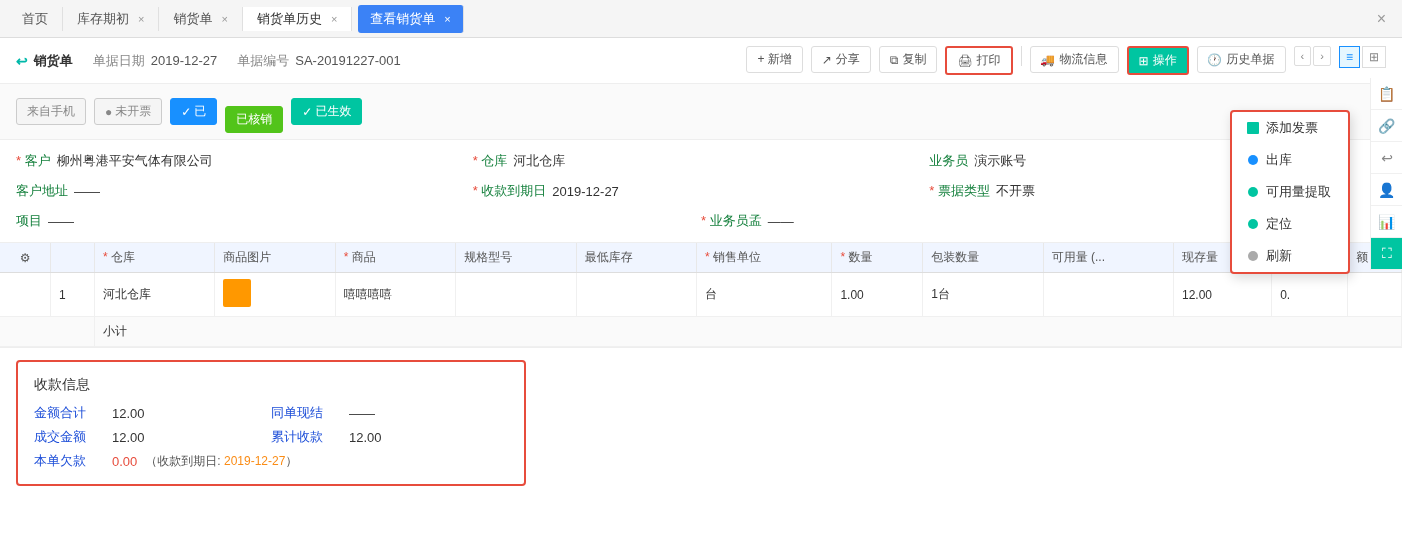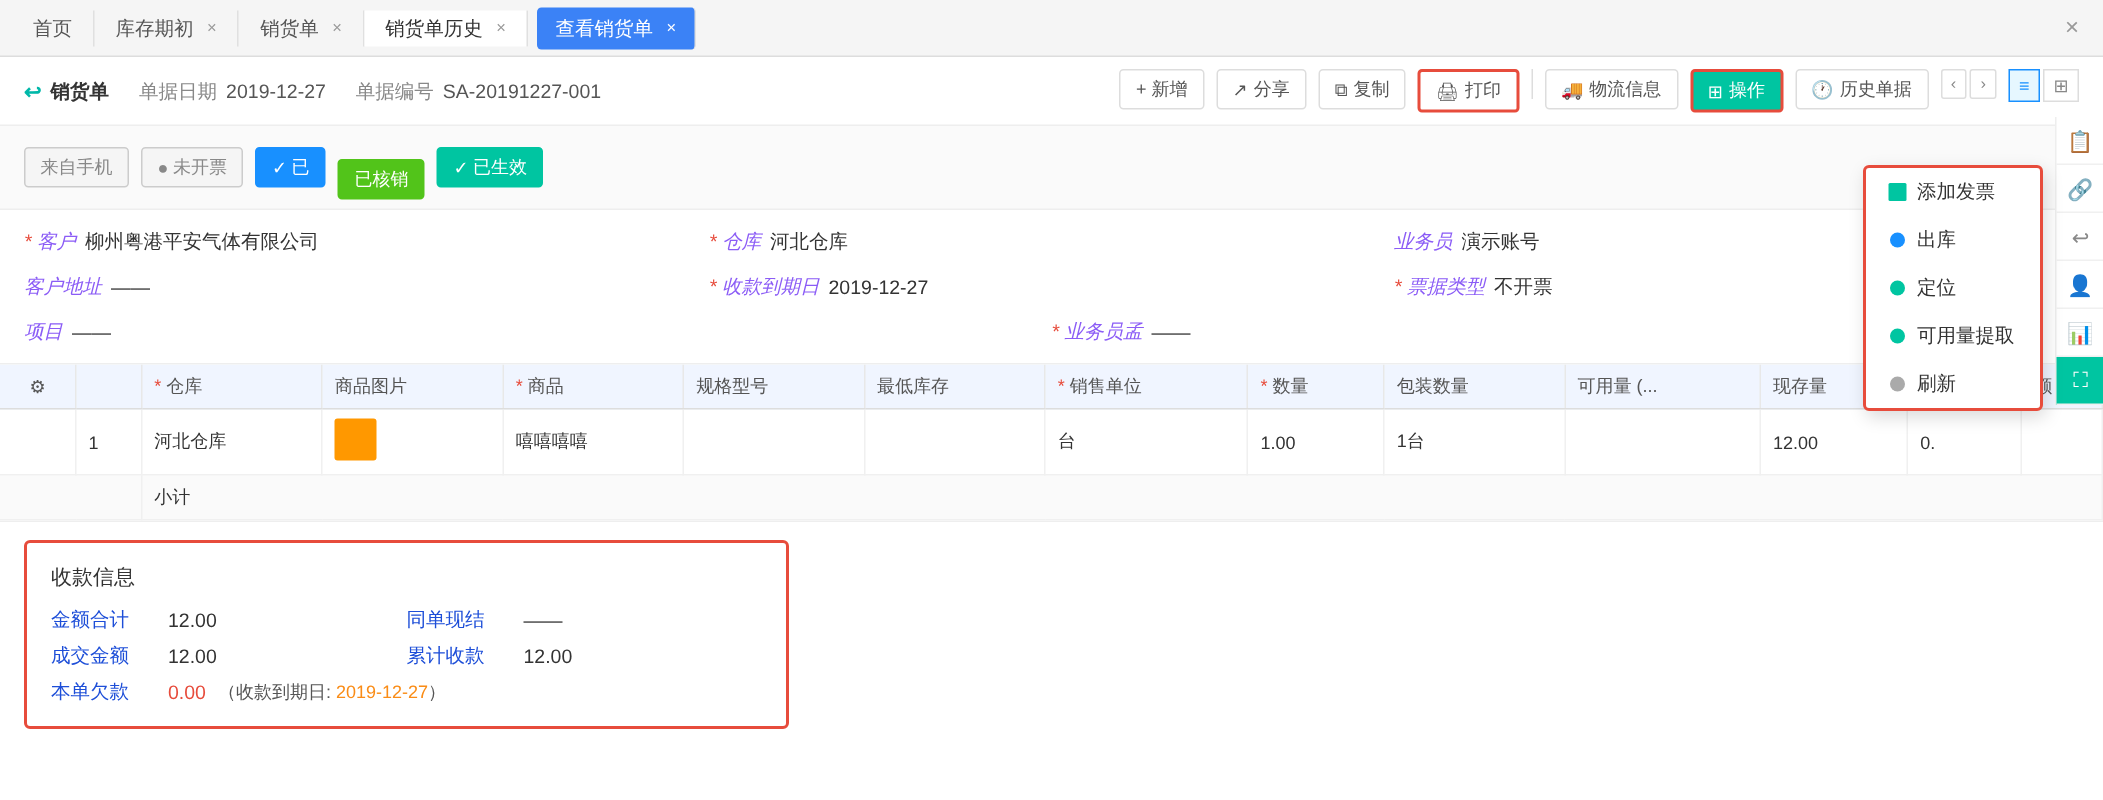--- a/index.html
+++ b/index.html
@@ -53,21 +53,21 @@
     }
     .toolbar-btn.status-btn { background: #f5f5f5; border: 1px solid #ccc; color: #888; }
     .toolbar-btn.success { background: #52c41a; color: #fff; border-color: #52c41a; margin-top: 16px; }
     .toolbar-btn.blue { background: #1890ff; color: #fff; border-color: #1890ff; }
     .toolbar-sep { width: 1px; height: 20px; background: #ddd; }
 
     
     .form-section { padding: 12px 16px; display: flex; flex-wrap: wrap; gap: 12px 0; border-bottom: 1px solid #eee; }
     .form-row { display: flex; align-items: center; width: 100%; gap: 0; }
     .form-field { display: flex; align-items: center; gap: 6px; flex: 1; }
-    .form-label { color: #8b5cf6; white-space: nowrap; font-size: 13px; font-style: italic; }
+    .form-label { color: #15803d; white-space: nowrap; font-size: 13px; }
     .form-label.required::before { content: "* "; color: #e74c3c; }
     .form-value { color: #333; font-size: 13px; }
     .form-value.clickable { color: #1890ff; cursor: pointer; }
 
     
     .table-wrap { overflow-x: auto; border-bottom: 1px solid #eee; }
     table { width: 100%; border-collapse: collapse; font-size: 12px; }
     th {
       background: #f0f5ff; padding: 6px 8px; text-align: left; font-weight: 500;
       border-bottom: 1px solid #ddd; border-right: 1px solid #e8e8e8; white-space: nowrap; color: #555;
@@ -95,21 +95,21 @@
       border-left: 1px solid #eee; background: #fff;
     }
     .right-btn {
       width: 32px; height: 32px; display: flex; align-items: center; justify-content: center;
       border-bottom: 1px solid #f0f0f0; cursor: pointer; color: #888; font-size: 14px;
     }
     .right-btn.green { background: #00c5a1; color: #fff; }
 
     
     .dropdown-menu {
-      position: absolute; right: 40px; top: 72px; background: #fff; border: 2px solid #e74c3c;
+      position: absolute; right: 52px; top: 72px; background: #fff; border: 2px solid #e74c3c;
       border-radius: 4px; min-width: 120px; box-shadow: 2px 4px 12px rgba(0,0,0,0.15); z-index: 100;
     }
     .dropdown-item {
       display: flex; align-items: center; gap: 6px; padding: 7px 14px; cursor: pointer;
       font-size: 13px; color: #333;
     }
     .dropdown-item .item-icon { width: 14px; height: 14px; display: inline-flex; align-items: center; justify-content: center; }
     .icon-square { width: 12px; height: 12px; background: #00c5a1; border-radius: 1px; }
     .icon-circle { width: 10px; height: 10px; border-radius: 50%; }
     .icon-circle.blue { background: #1890ff; }
@@ -348,27 +348,27 @@
     <div class="dropdown-item">
       <span class="item-icon">
           <div class="icon-circle blue"></div>
         </span>
       <span>出库</span>
     </div>
     <div class="dropdown-item">
       <span class="item-icon">
           <div class="icon-circle teal"></div>
         </span>
+      <span>可用量提取</span>
+    </div>
+    <div class="dropdown-item">
+      <span class="item-icon">
+          <div class="icon-circle teal"></div>
+        </span>
       <span>定位</span>
-    </div>
-    <div class="dropdown-item">
-      <span class="item-icon">
-          <div class="icon-circle teal"></div>
-        </span>
-      <span>可用量提取</span>
     </div>
     <div class="dropdown-item">
       <span class="item-icon">
           <div class="icon-circle gray"></div>
         </span>
       <span>刷新</span>
     </div>
   </div>
 
   <div class="right-toolbar">

